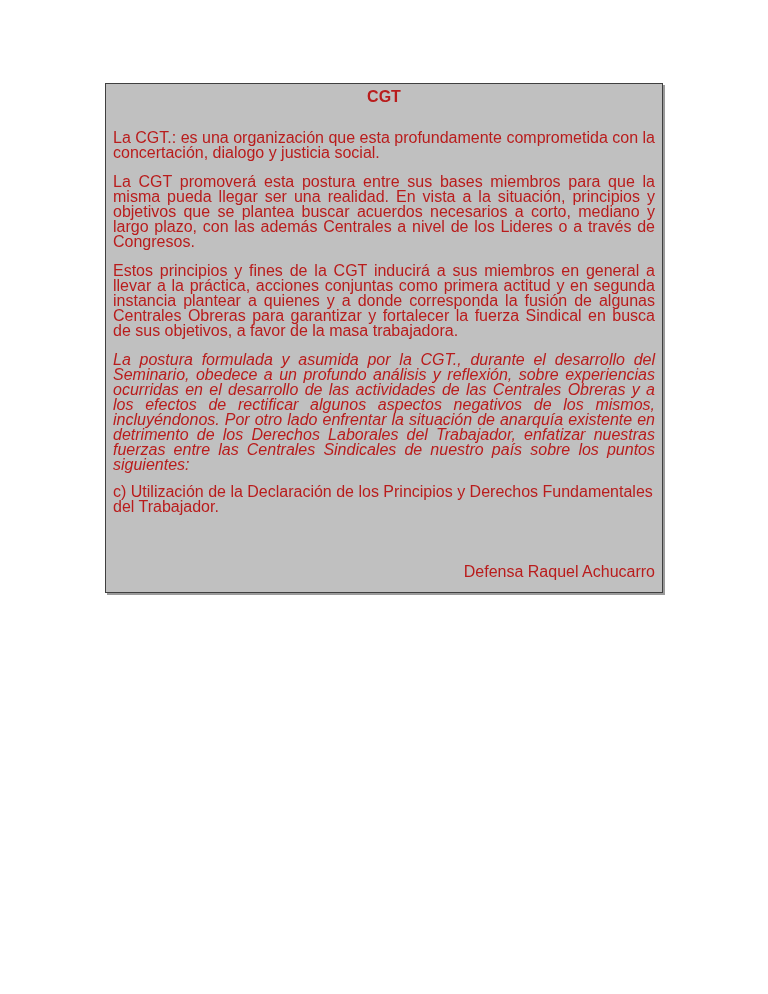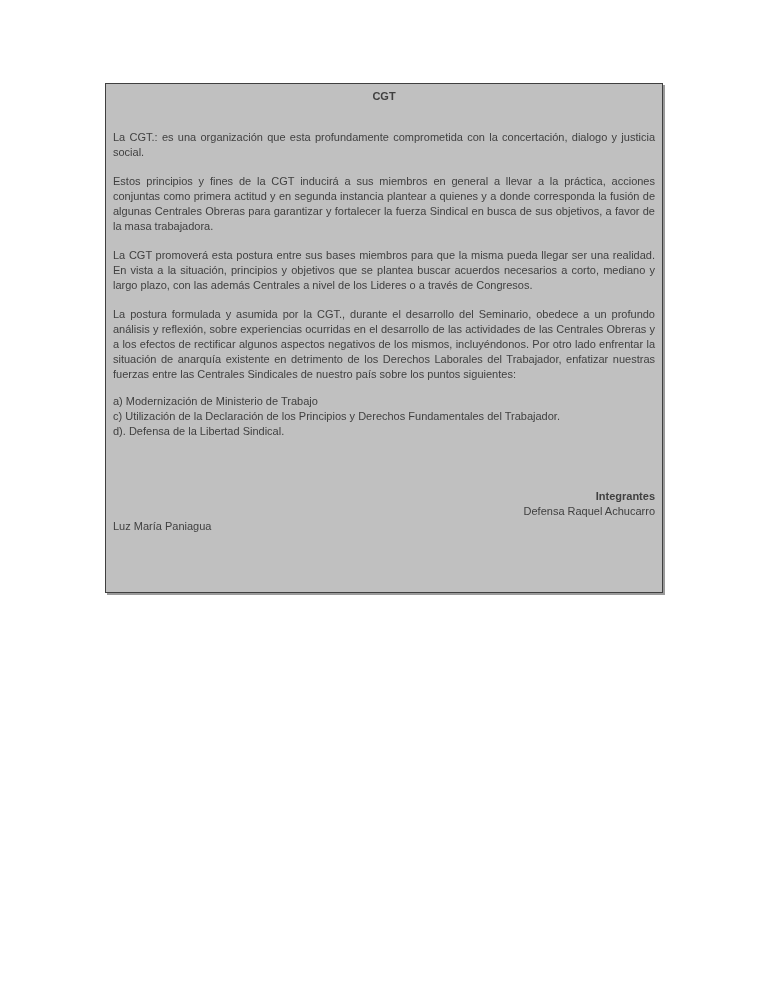--- a/index.html
+++ b/index.html
@@ -21,35 +21,36 @@
     position: absolute;
     left: 105px;
     top: 83px;
     width: 558px;
     height: 510px;
     background: #c0c0c0;
     border: 1px solid #3f3f3f;
     box-shadow: 2px 2px 0 #9a9a9a;
     box-sizing: border-box;
     padding: 5px 7px;
-    color: #404040;
-    font-size: 11px;
+    color: #b91c1c;
+    font-size: 16px;
     line-height: 15px;
   }
   .doc-title {
     text-align: center;
     font-weight: bold;
     margin: 0 0 26px 0;
   }
   .para {
     margin: 0 0 14px 0;
     text-align: justify;
   }
   .para.last {
     margin-bottom: 12px;
+    font-style: italic;
   }
   .list {
     margin: 0;
   }
   .list-item {
     text-align: left;
   }
   .sig-block {
     margin-top: 50px;
     text-align: right;
@@ -64,32 +65,28 @@
 </head>
 <body>
 
 <div class="page">
   <div class="doc-box">
 
     <div class="doc-title">CGT</div>
 
     <p class="para">La CGT.: es una organización que esta profundamente comprometida con la concertación, dialogo y justicia social.</p>
 
+    <p class="para">La CGT promoverá esta postura entre sus bases miembros para que la misma pueda llegar ser una realidad. En vista a la situación, principios y objetivos que se plantea buscar acuerdos necesarios a corto, mediano y largo plazo, con las además Centrales a nivel de los Lideres o a través de Congresos.</p>
+
     <p class="para">Estos principios y fines de la CGT inducirá a sus miembros en general a llevar a la práctica, acciones conjuntas como primera actitud y en segunda instancia plantear a quienes y a donde corresponda la fusión de algunas Centrales Obreras para garantizar y fortalecer la fuerza Sindical en busca de sus objetivos, a favor de la masa trabajadora.</p>
-
-    <p class="para">La CGT promoverá esta postura entre sus bases miembros para que la misma pueda llegar ser una realidad. En vista a la situación, principios y objetivos que se plantea buscar acuerdos necesarios a corto, mediano y largo plazo, con las además Centrales a nivel de los Lideres o a través de Congresos.</p>
 
     <p class="para last">La postura formulada y asumida por la CGT., durante el desarrollo del Seminario, obedece a un profundo análisis y reflexión, sobre experiencias ocurridas en el desarrollo de las actividades de las Centrales Obreras y a los efectos de rectificar algunos aspectos negativos de los mismos, incluyéndonos. Por otro lado enfrentar la situación de anarquía existente en detrimento de los Derechos Laborales del Trabajador, enfatizar nuestras fuerzas entre las Centrales Sindicales de nuestro país sobre los puntos siguientes:</p>
 
     <div class="list">
-      <div class="list-item">a) Modernización de Ministerio de Trabajo</div>
       <div class="list-item">c) Utilización de la Declaración de los Principios y Derechos Fundamentales del Trabajador.</div>
-      <div class="list-item">d). Defensa de la Libertad Sindical.</div>
     </div>
 
     <div class="sig-block">
-      <div class="sig-heading">Integrantes</div>
       <div class="sig-name">Defensa Raquel Achucarro</div>
-      <div class="sig-name-left">Luz María Paniagua</div>
     </div>
 
   </div>
 </div>
 
 </body></html>

